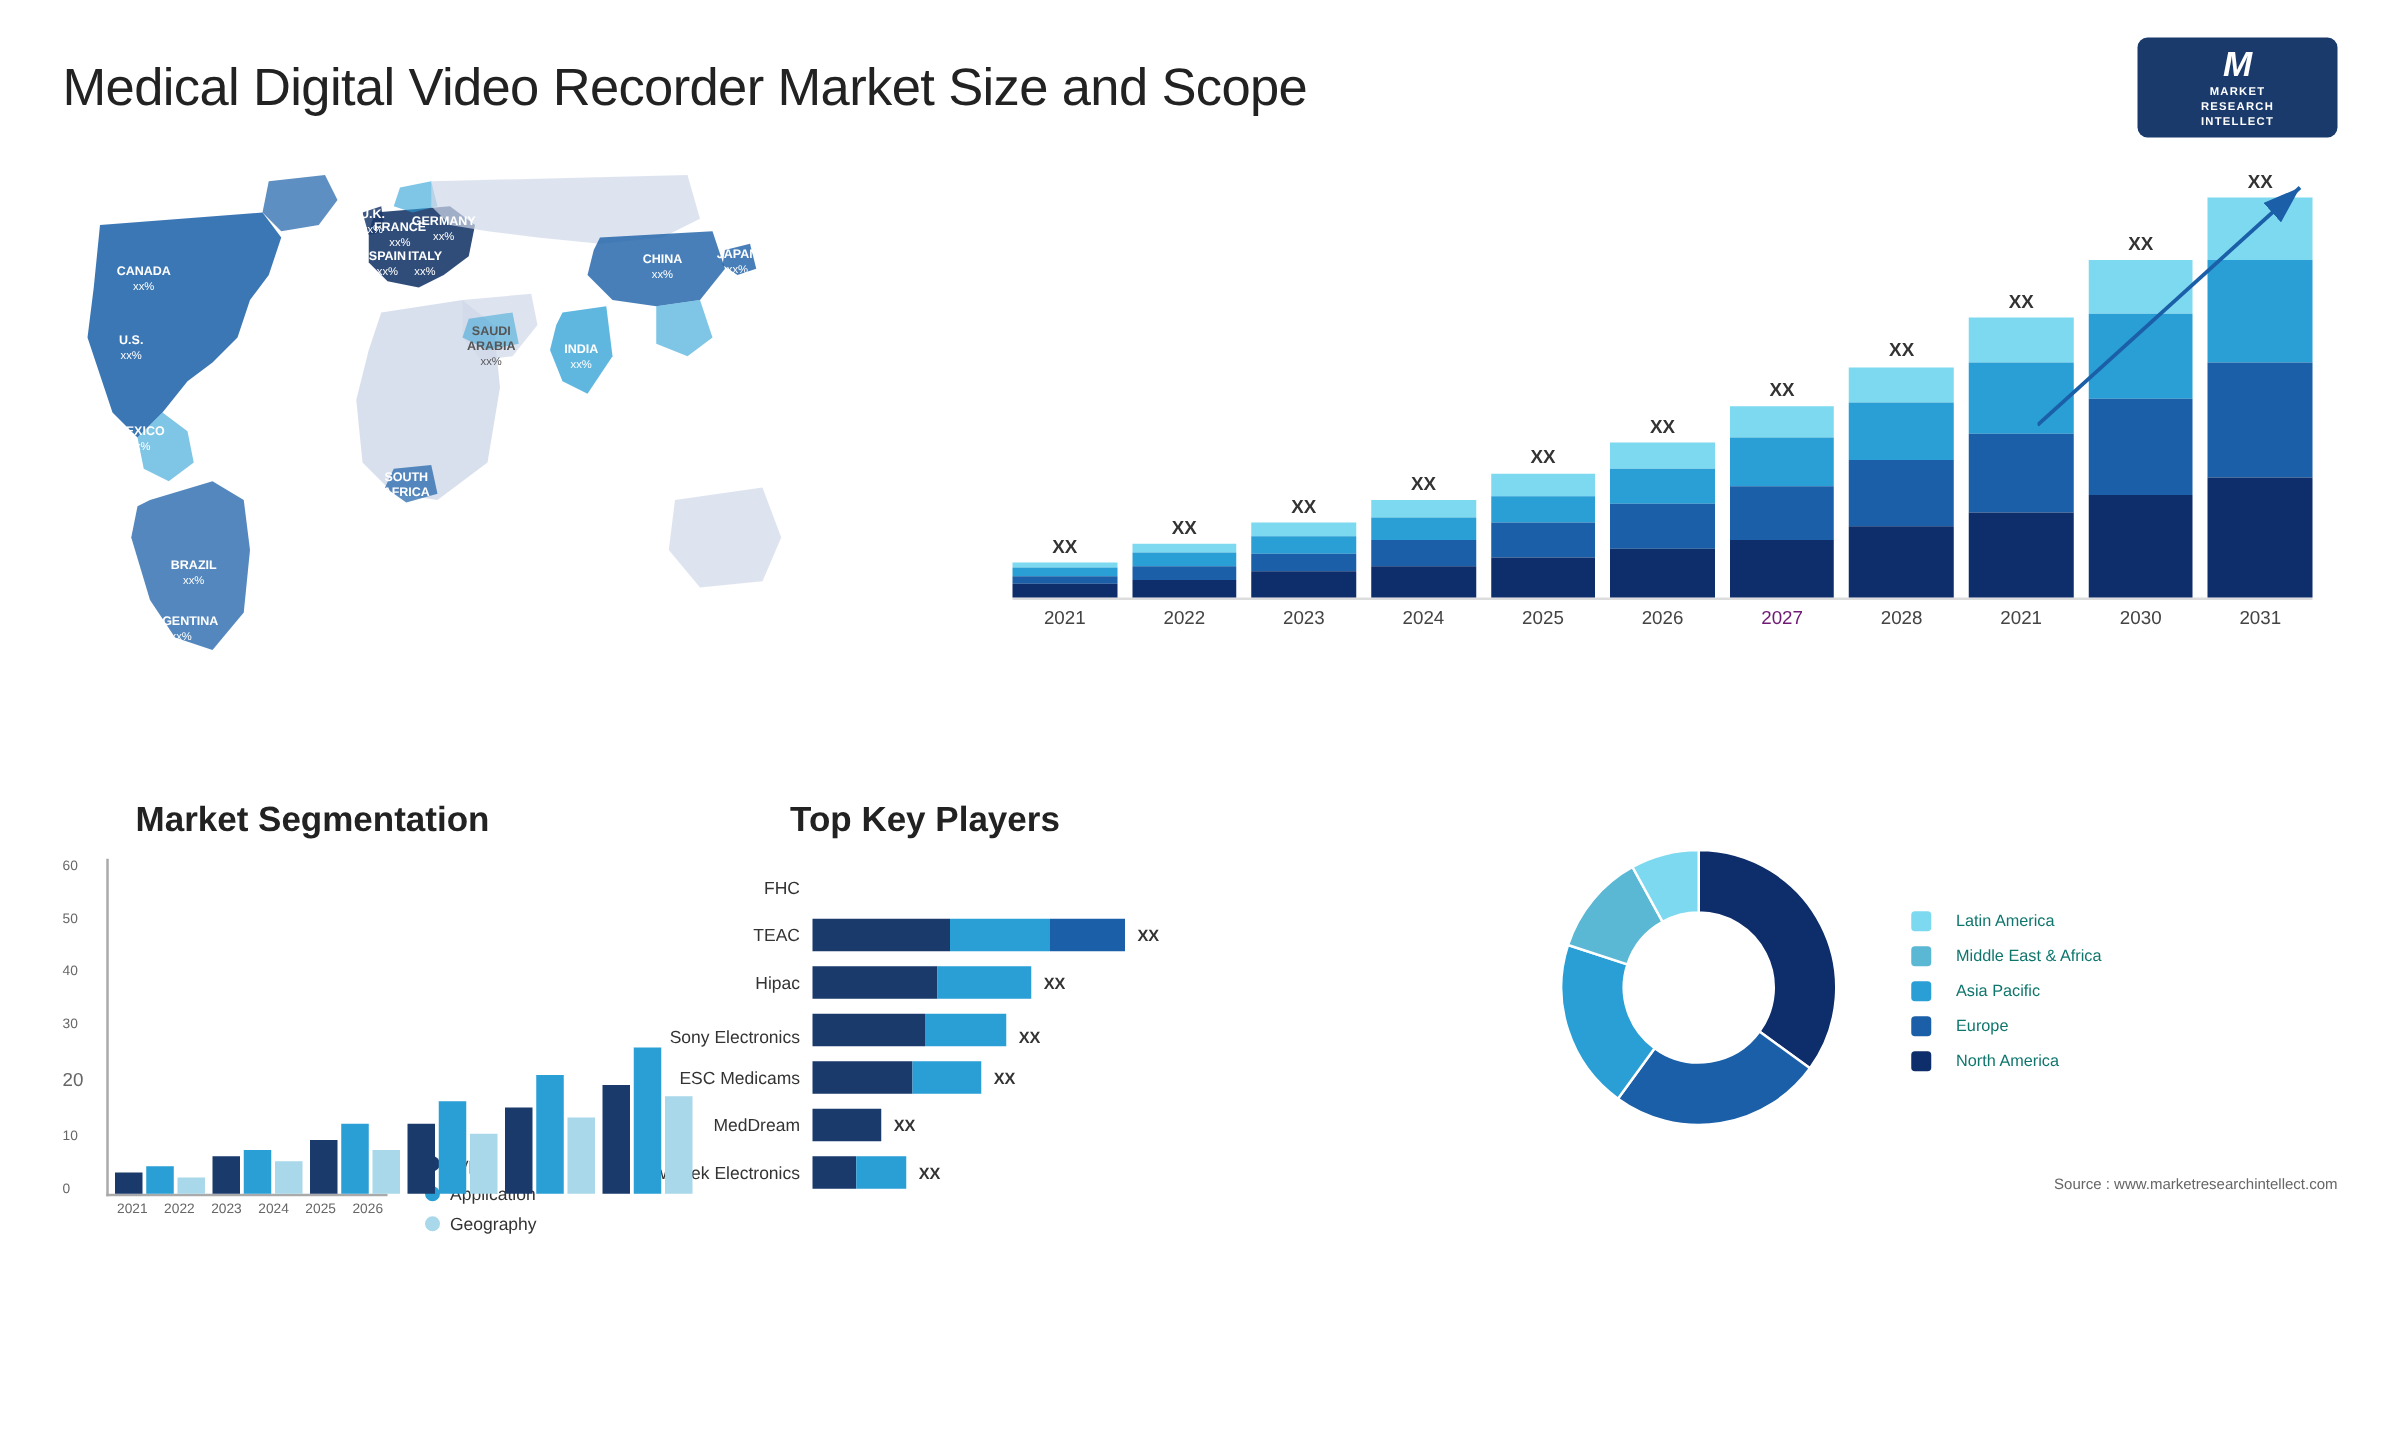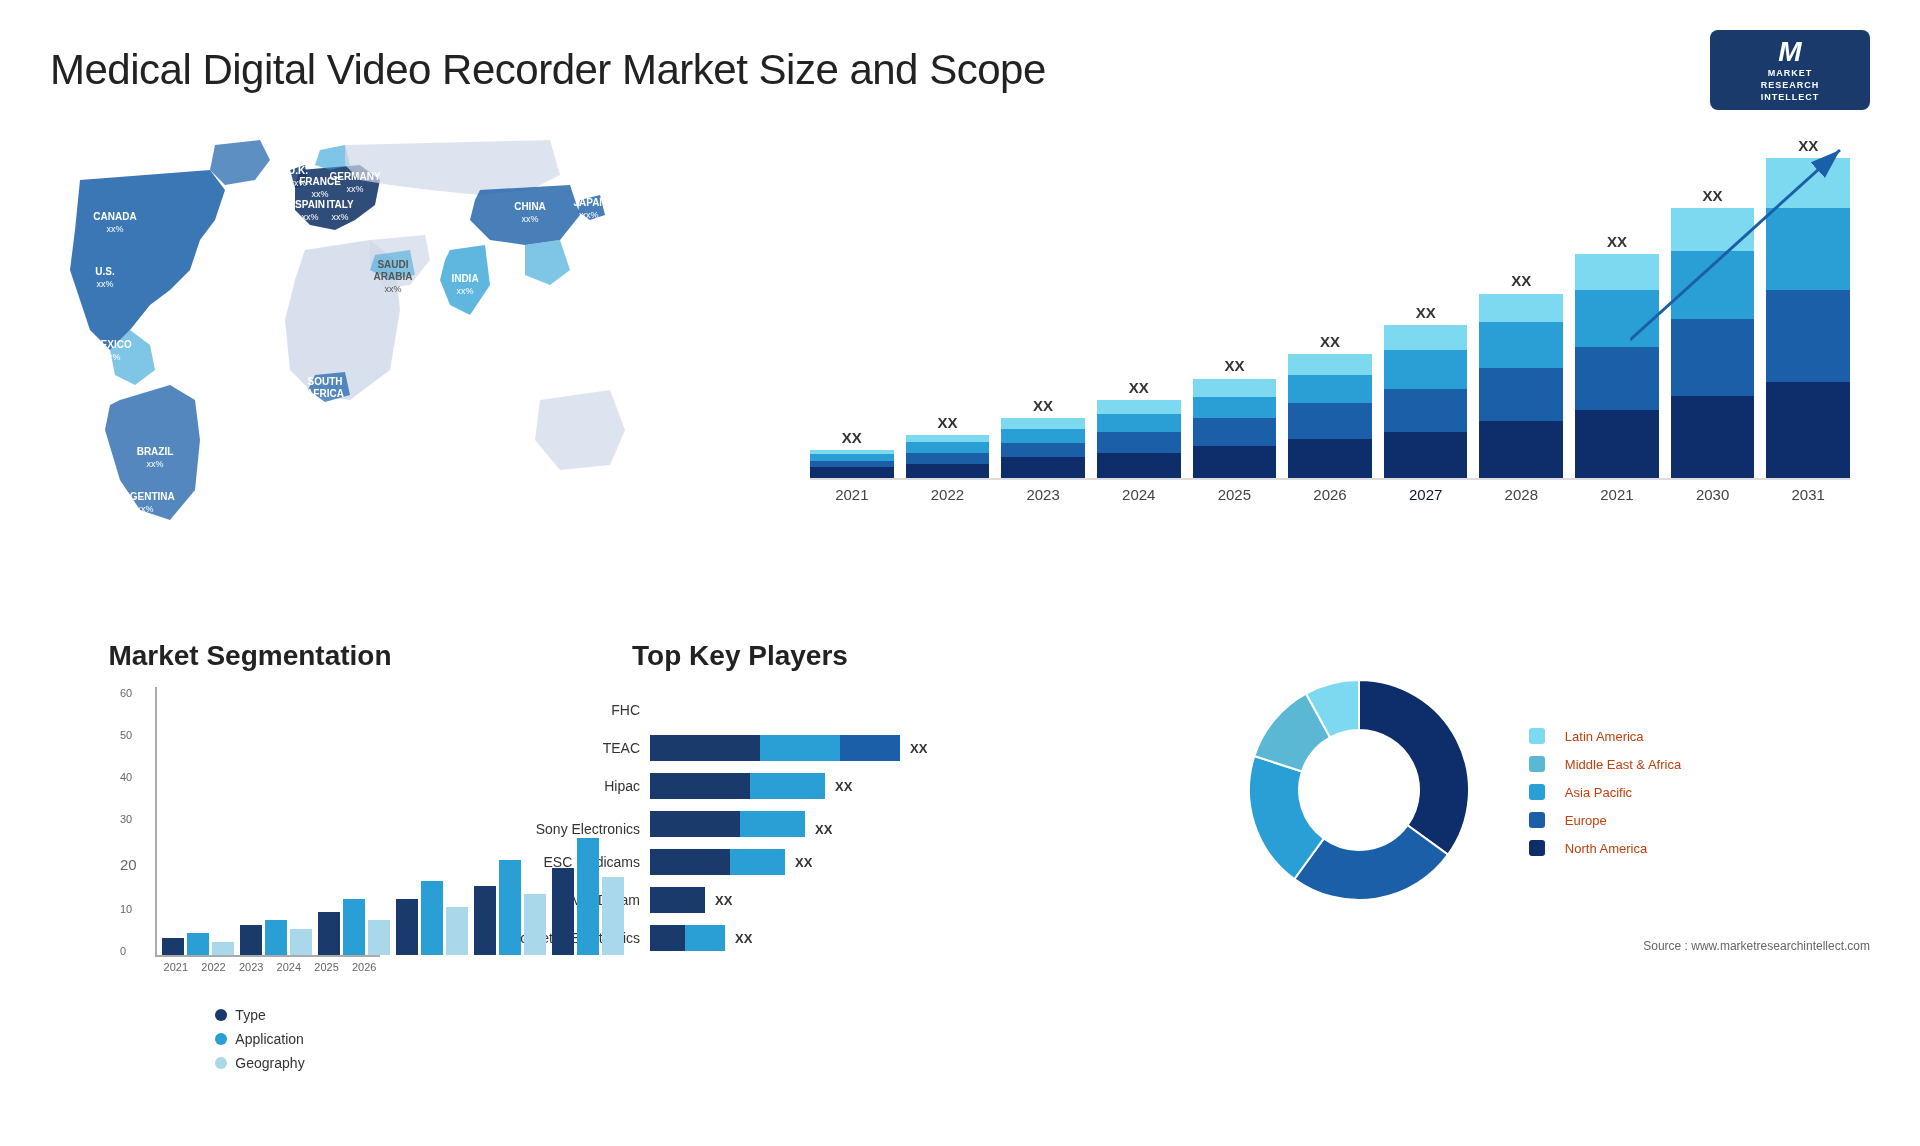--- a/index.html
+++ b/index.html
@@ -166,21 +166,21 @@
       display: flex;
       flex-direction: column;
       gap: 12px;
     }
 
     .regional-legend-item {
       display: flex;
       align-items: center;
       gap: 20px;
       font-size: 13px;
-      color: #c2410c;
+      color: #0f766e;
     }
 
     .regional-legend-color {
       width: 16px;
       height: 16px;
       border-radius: 3px;
       flex-shrink: 0;
     }
 
     .source-text {
@@ -413,36 +413,36 @@
             </div>
           </div>
 
         <div style="display:flex; gap:12px; margin-top:6px; padding-left:0;" id="bar-x-labels">
         <div style="flex: 1 1 0%; text-align: center; font-size: 15px; color: rgb(68, 68, 68);">2021</div>
             <div style="flex: 1 1 0%; text-align: center; font-size: 15px; color: rgb(68, 68, 68);">2022</div>
             <div style="flex: 1 1 0%; text-align: center; font-size: 15px; color: rgb(68, 68, 68);">2023</div>
             <div style="flex: 1 1 0%; text-align: center; font-size: 15px; color: rgb(68, 68, 68);">2024</div>
             <div style="flex: 1 1 0%; text-align: center; font-size: 15px; color: rgb(68, 68, 68);">2025</div>
             <div style="flex: 1 1 0%; text-align: center; font-size: 15px; color: rgb(68, 68, 68);">2026</div>
-            <div style="flex: 1 1 0%; text-align: center; font-size: 15px; color: #0f172a;">2027</div>
+            <div style="flex: 1 1 0%; text-align: center; font-size: 15px; color: #701a75;">2027</div>
             <div style="flex: 1 1 0%; text-align: center; font-size: 15px; color: rgb(68, 68, 68);">2028</div>
             <div style="flex: 1 1 0%; text-align: center; font-size: 15px; color: rgb(68, 68, 68);">2021</div>
             <div style="flex: 1 1 0%; text-align: center; font-size: 15px; color: rgb(68, 68, 68);">2030</div>
             <div style="flex: 1 1 0%; text-align: center; font-size: 15px; color: rgb(68, 68, 68);">2031</div>
           </div>
       </div>
     </div>
 
   </div>
 
   <div class="bottom-row">
 
     <div class="segmentation-section">
       <div class="section-title">Market Segmentation</div>
-      <div style="display:flex; align-items:center; gap:10px;flex-direction:column;">
+      <div style="display:flex; align-items:flex-end; gap:10px;">
         <div style="position:relative; width:260px; height:300px; padding-bottom:30px; padding-left:35px;">
 
           <div style="position:absolute;left:0;top:0;height:270px;display:flex;flex-direction:column;justify-content:space-between;">
             <span style="font-size:11px;color:#666;">60</span>
             <span style="font-size:11px;color:#666;">50</span>
             <span style="font-size:11px;color:#666;">40</span>
             <span style="font-size:11px;color:#666;">30</span>
             <span style="font-size:15px;color:#666;">20</span>
             <span style="font-size:11px;color:#666;">10</span>
             <span style="font-size:11px;color:#666;">0</span>

